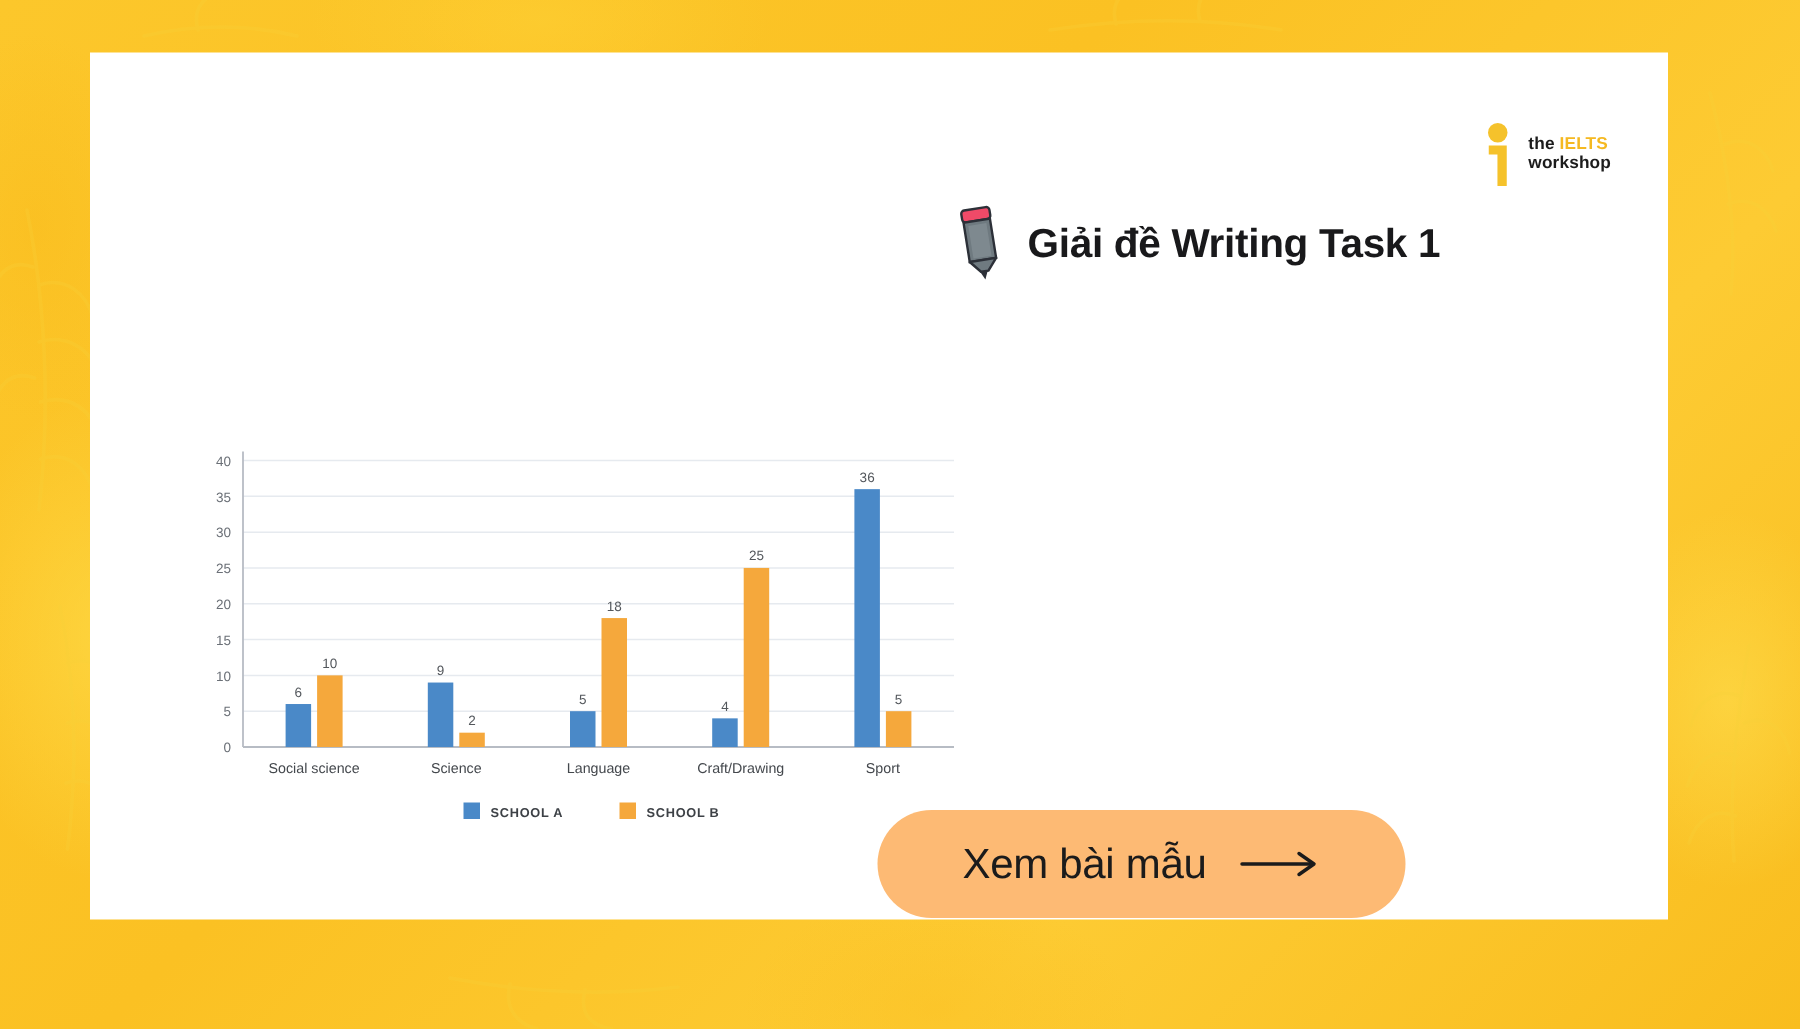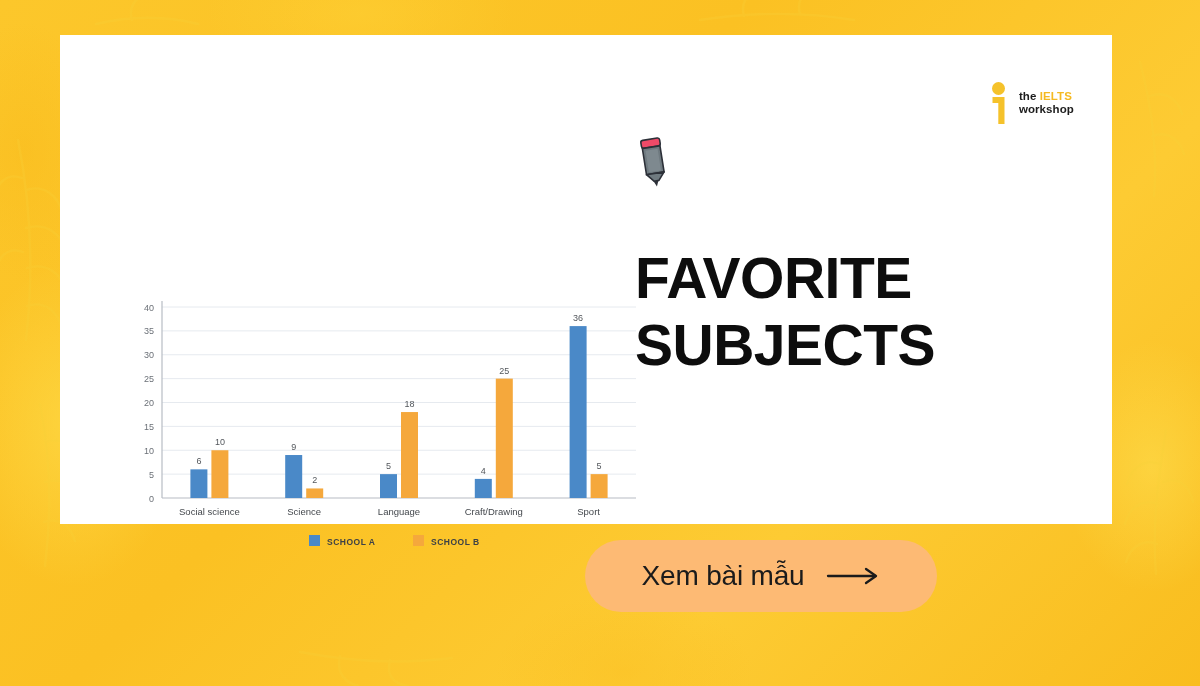--- a/index.html
+++ b/index.html
@@ -35,21 +35,21 @@
     inset: 0;
     opacity: 0.30;
   }
 
   
   #card {
     position: absolute;
     left: 60px;
     top: 35px;
     width: 1052px;
-    height: 489px;
+    height: 578px;
     background: #ffffff;
   }
 
   
   #logo {
     position: absolute;
     right: 38px;
     top: 47px;
     display: flex;
     align-items: center;
@@ -190,26 +190,23 @@
     <div id="subtitle-row">
       <svg width="36" height="54" viewBox="0 0 36 54">
         <g transform="rotate(-9 18 27)">
           <rect x="9" y="4" width="19" height="8" rx="2.2" fill="#ef4a68" stroke="#2c3038" stroke-width="1.6"></rect>
           <path d="M9.6 12 h17.8 v26.5 h-17.8 z" fill="#6f7a80" stroke="#2c3038" stroke-width="1.6"></path>
           <path d="M12.4 14.6 h12.2 v22 h-12.2 z" fill="#8a959a" opacity="0.55"></path>
           <path d="M9.6 38.5 h17.8 l-6.4 7.6 h-5 z" fill="#6f7a80" stroke="#2c3038" stroke-width="1.6" stroke-linejoin="round"></path>
           <path d="M15.5 46.1 h5 l-2.4 5.6 z" fill="#2c3038"></path>
         </g>
       </svg>
+      <div id="subtitle-text">Giải đề Writing Task 1</div>
     </div>
 
-    <h1 id="headline">
-      <span class="l1">FAVORITE</span>
-      <span class="l2">SUBJECTS</span>
-    </h1>
   </div>
 
   <div id="chart-wrap">
     <svg id="chart-svg" width="510" height="262" viewBox="0 0 510 262">
         <text x="22" y="208.5" text-anchor="end" font-size="9" fill="#6b7077" font-family="&quot;Liberation Sans&quot;, sans-serif">0</text>
         <line x1="30" x2="504" y1="181.125" y2="181.125" stroke="#e6eaef" stroke-width="1"></line>
         <text x="22" y="184.625" text-anchor="end" font-size="9" fill="#6b7077" font-family="&quot;Liberation Sans&quot;, sans-serif">5</text>
         <line x1="30" x2="504" y1="157.25" y2="157.25" stroke="#e6eaef" stroke-width="1"></line>
         <text x="22" y="160.75" text-anchor="end" font-size="9" fill="#6b7077" font-family="&quot;Liberation Sans&quot;, sans-serif">10</text>
         <line x1="30" x2="504" y1="133.375" y2="133.375" stroke="#e6eaef" stroke-width="1"></line>

